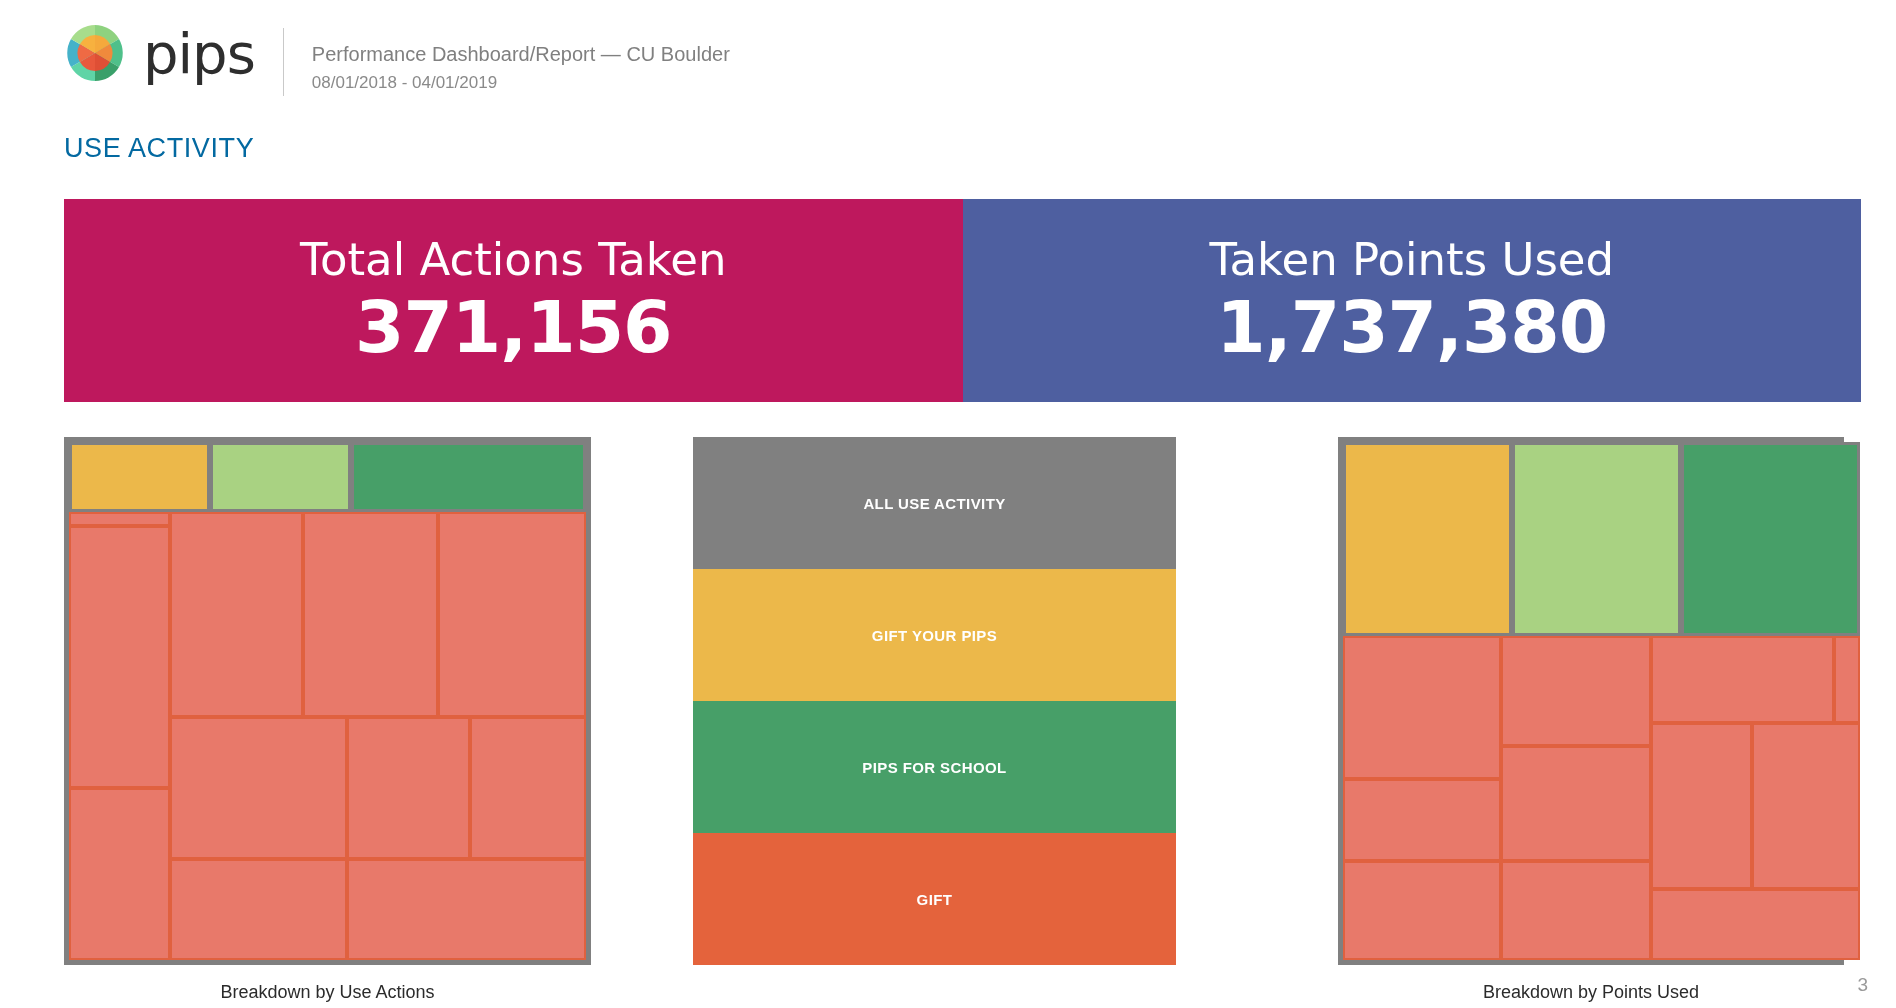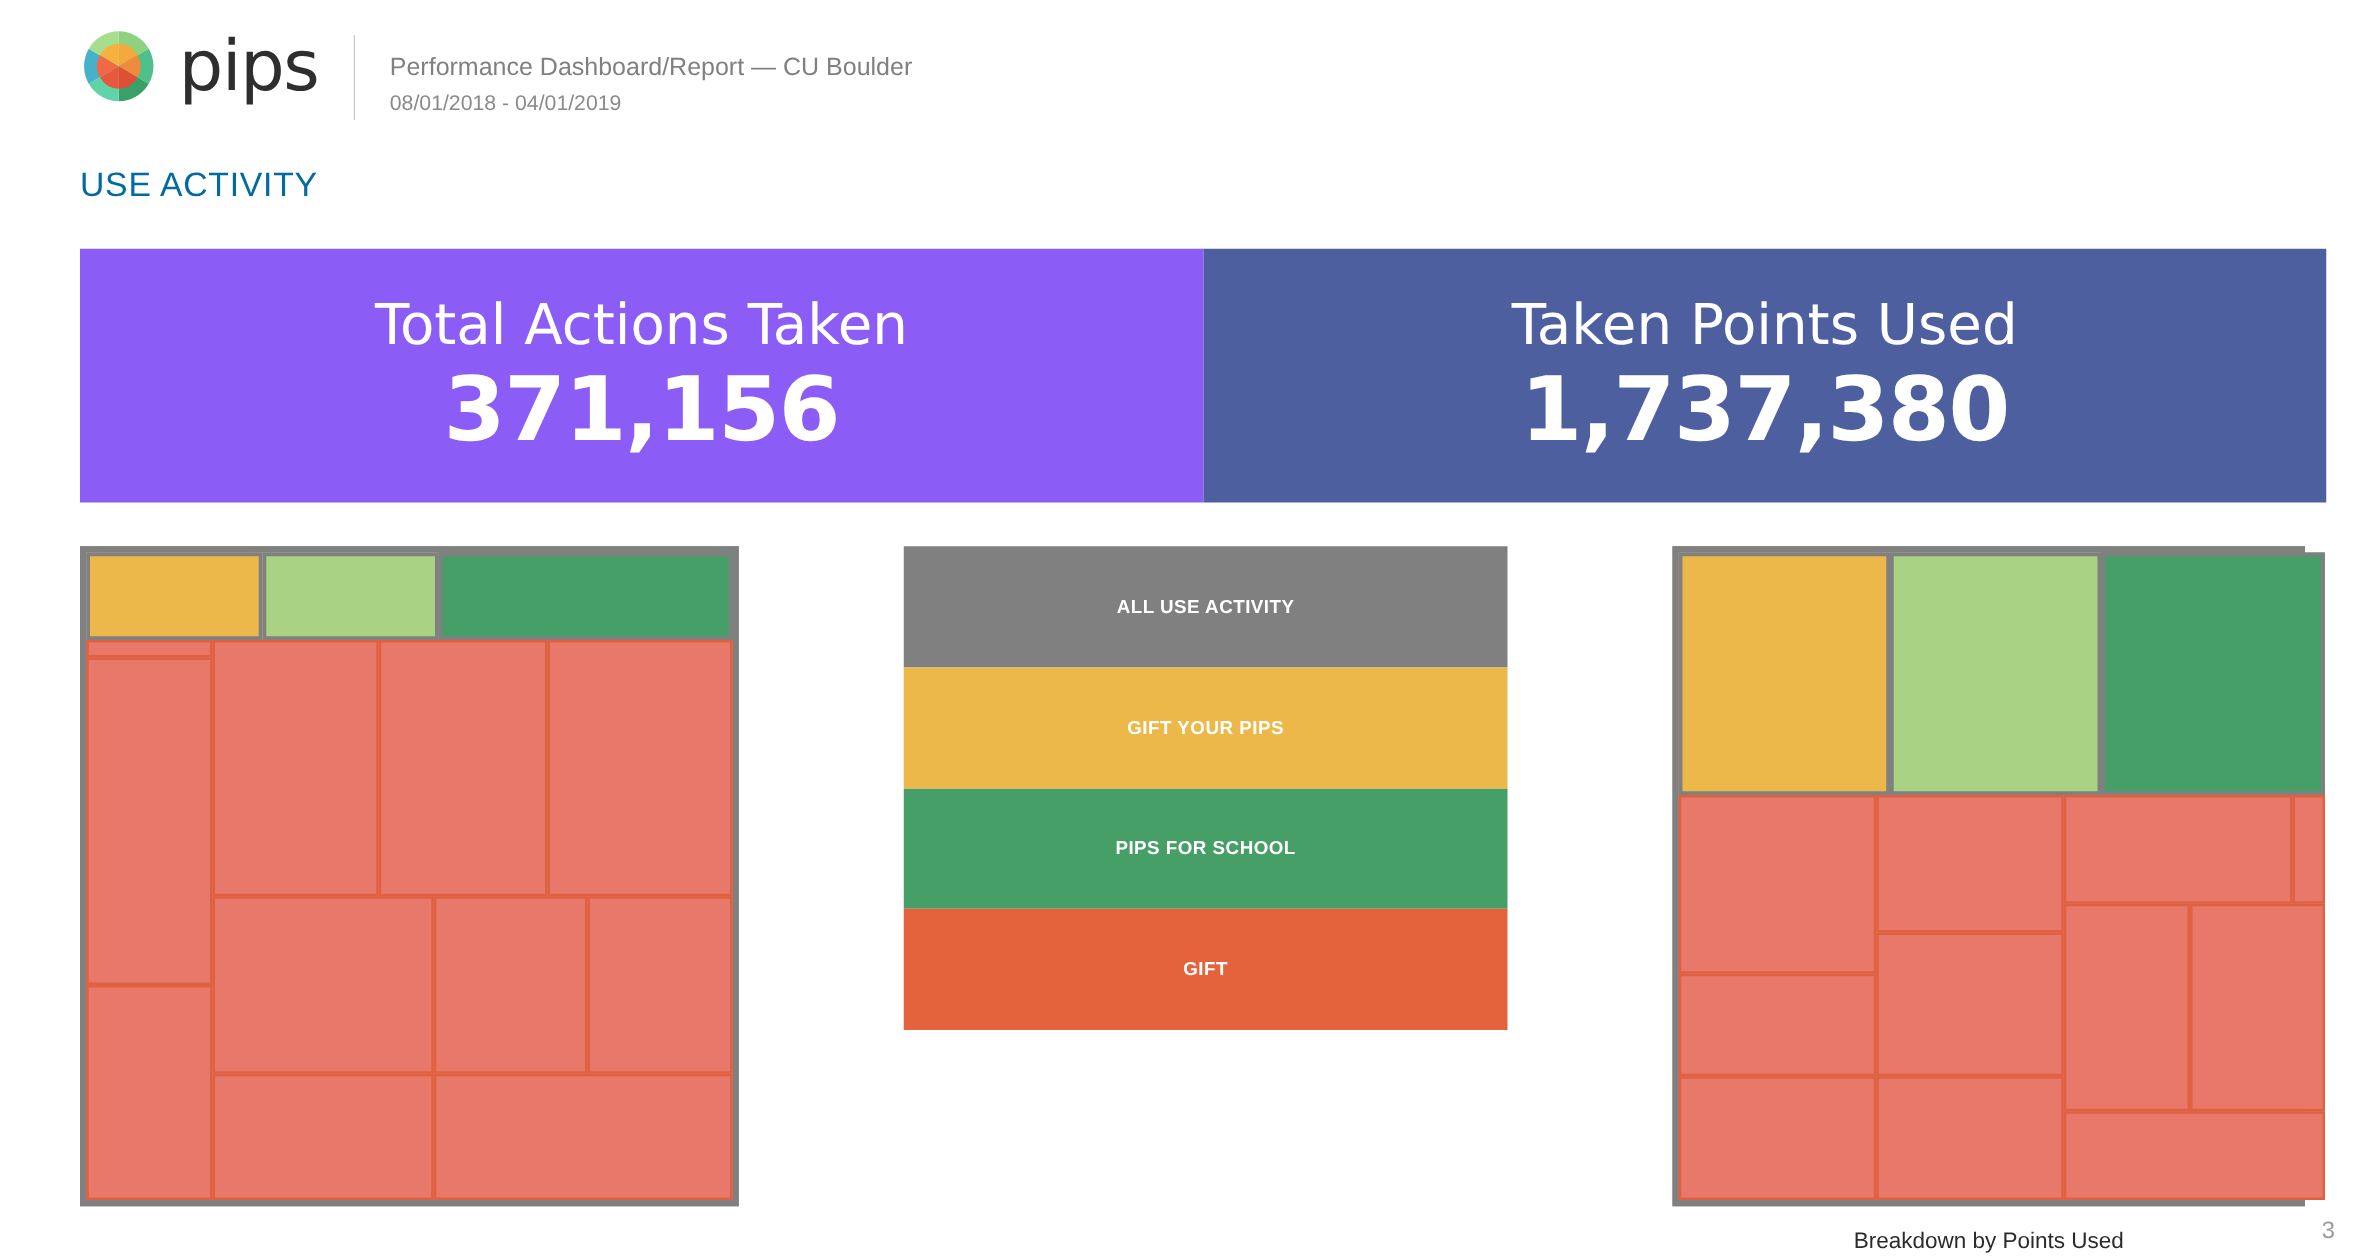--- a/index.html
+++ b/index.html
@@ -81,21 +81,21 @@
   .tm-red { background: #e8796a; border: 2px solid #e0613f; }
 
   .tm-caption {
     margin-top: 17px; text-align: center;
     font-size: 18px; color: #2b2b2b;
     font-family: "Liberation Sans", sans-serif;
   }
 
   
   .legend {
-    position: absolute; left: 723px; top: 0; width: 483px; height: 387px;
+    position: absolute; left: 693px; top: 0; width: 483px; height: 528px;
     display: flex; flex-direction: column;
   }
   .legend-band {
     flex: 1 1 0; display: flex; align-items: center; justify-content: center;
     color: #ffffff; font-size: 15px; font-weight: bold;
     letter-spacing: 0.4px;
     font-family: "Liberation Sans", sans-serif;
   }
 
   
@@ -133,21 +133,21 @@
     <div class="hdr-divider"></div>
     <div class="hdr-text">
       <div class="hdr-title">Performance Dashboard/Report — CU Boulder</div>
       <div class="hdr-sub">08/01/2018 - 04/01/2019</div>
     </div>
   </div>
 
   <div class="section-title">USE ACTIVITY</div>
 
   <div class="kpi-banner">
-    <div class="kpi kpi-actions" style="background: #8b5cf6;">
+    <div class="kpi kpi-actions" style="background: #be185d;">
       <div class="kpi-label">Total Actions Taken</div>
       <div class="kpi-value">371,156</div>
     </div>
     <div class="kpi kpi-points" style="background: rgb(78, 95, 160);">
       <div class="kpi-label">Taken Points Used</div>
       <div class="kpi-value">1,737,380</div>
     </div>
   </div>
 
   <div class="chart-row">
@@ -162,20 +162,21 @@
           <div class="tm-cell tm-red" style="left: 0px; top: 346.024px; width: 101.332px; height: 171.976px;"></div>
           <div class="tm-cell tm-red" style="left: 101.332px; top: 69.93px; width: 132.352px; height: 204.61px;"></div>
           <div class="tm-cell tm-red" style="left: 233.684px; top: 69.93px; width: 135.454px; height: 204.61px;"></div>
           <div class="tm-cell tm-red" style="left: 369.138px; top: 69.93px; width: 147.862px; height: 204.61px;"></div>
           <div class="tm-cell tm-red" style="left: 101.332px; top: 274.54px; width: 176.814px; height: 142.45px;"></div>
           <div class="tm-cell tm-red" style="left: 278.146px; top: 274.54px; width: 123.046px; height: 142.45px;"></div>
           <div class="tm-cell tm-red" style="left: 401.192px; top: 274.54px; width: 115.808px; height: 142.45px;"></div>
           <div class="tm-cell tm-red" style="left: 101.332px; top: 416.99px; width: 176.814px; height: 101.01px;"></div>
           <div class="tm-cell tm-red" style="left: 278.146px; top: 416.99px; width: 238.854px; height: 101.01px;"></div>
         </div>
+      <div class="tm-caption">Breakdown by Use Actions</div>
     </div>
 
     <div class="legend">
       <div class="legend-band" style="background: rgb(128, 128, 128);">
         <span>ALL USE ACTIVITY</span>
       </div>
       <div class="legend-band" style="background: rgb(236, 184, 74);">
         <span>GIFT YOUR PIPS</span>
       </div>
       <div class="legend-band" style="background: rgb(71, 159, 104);">

